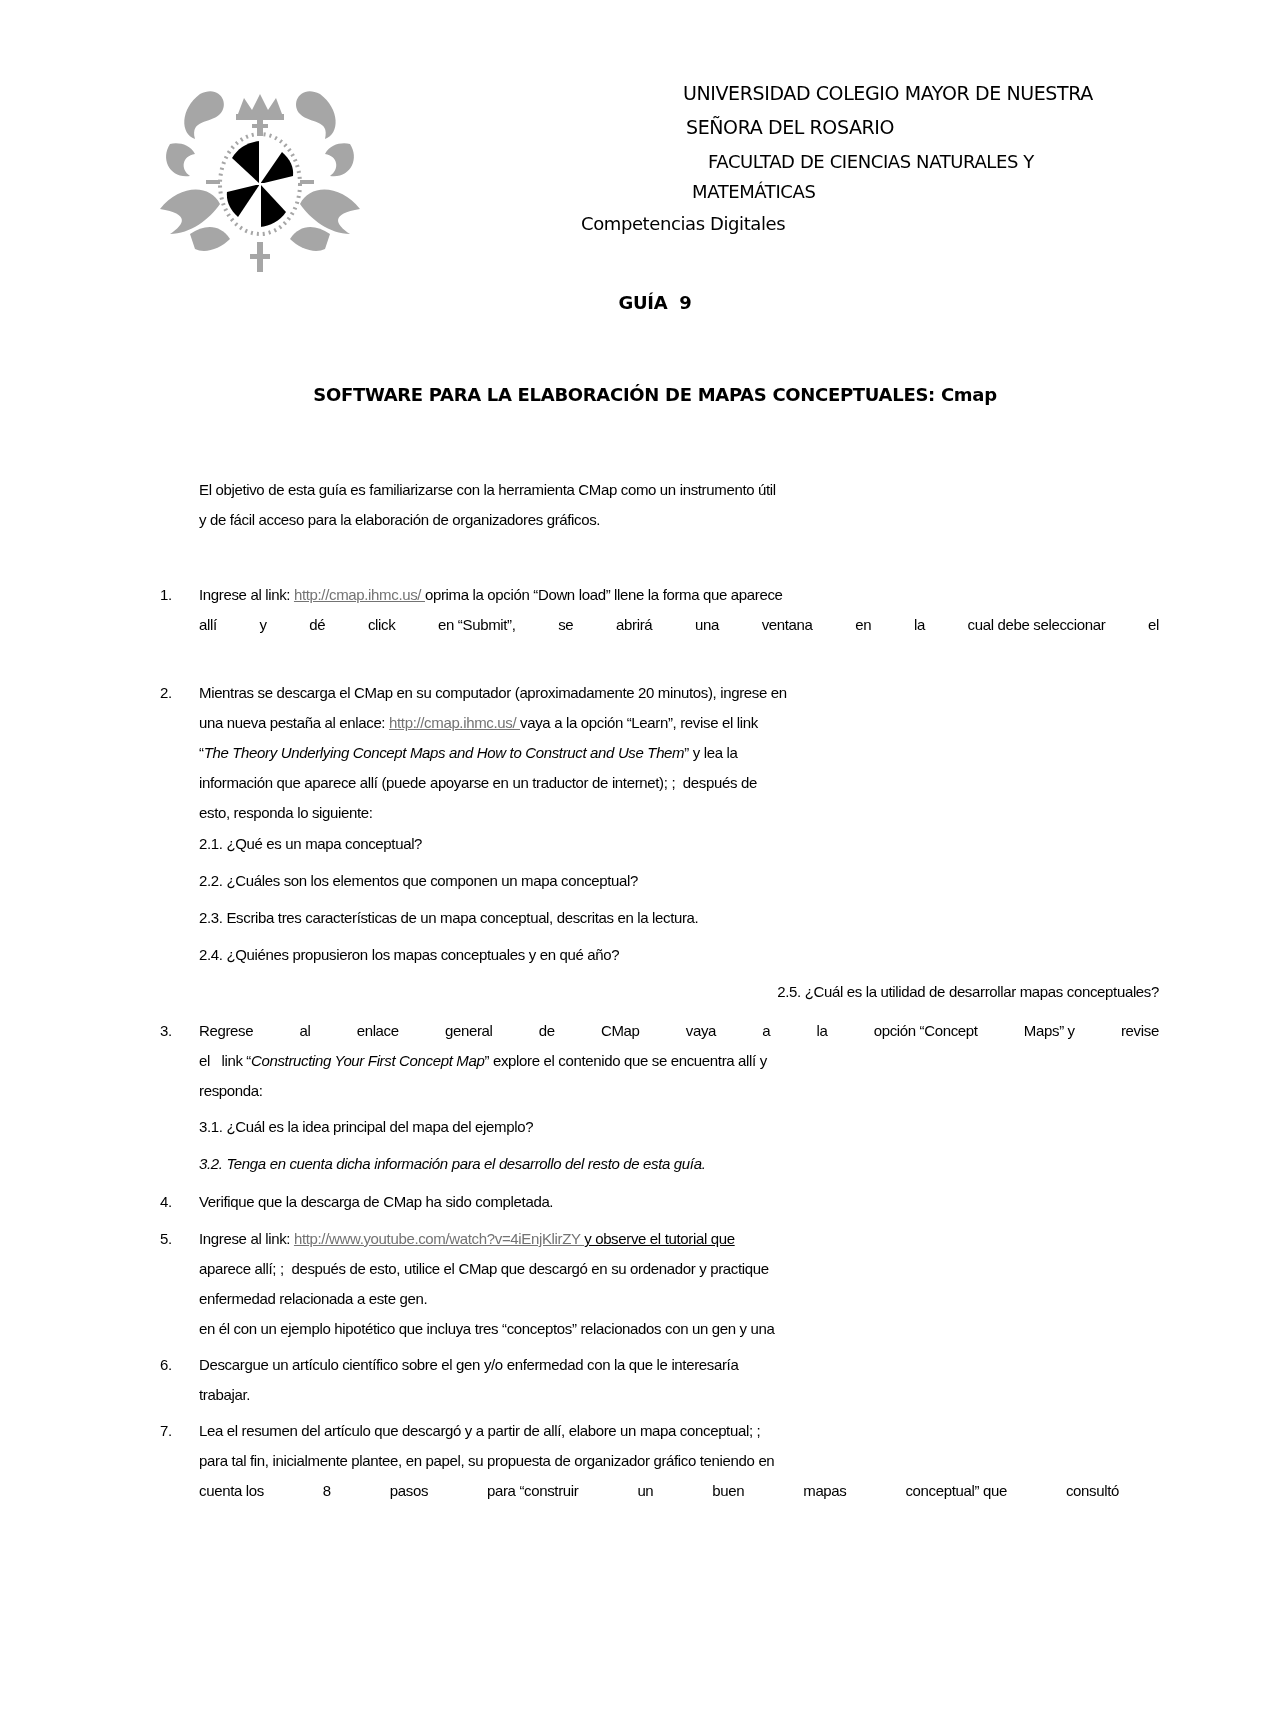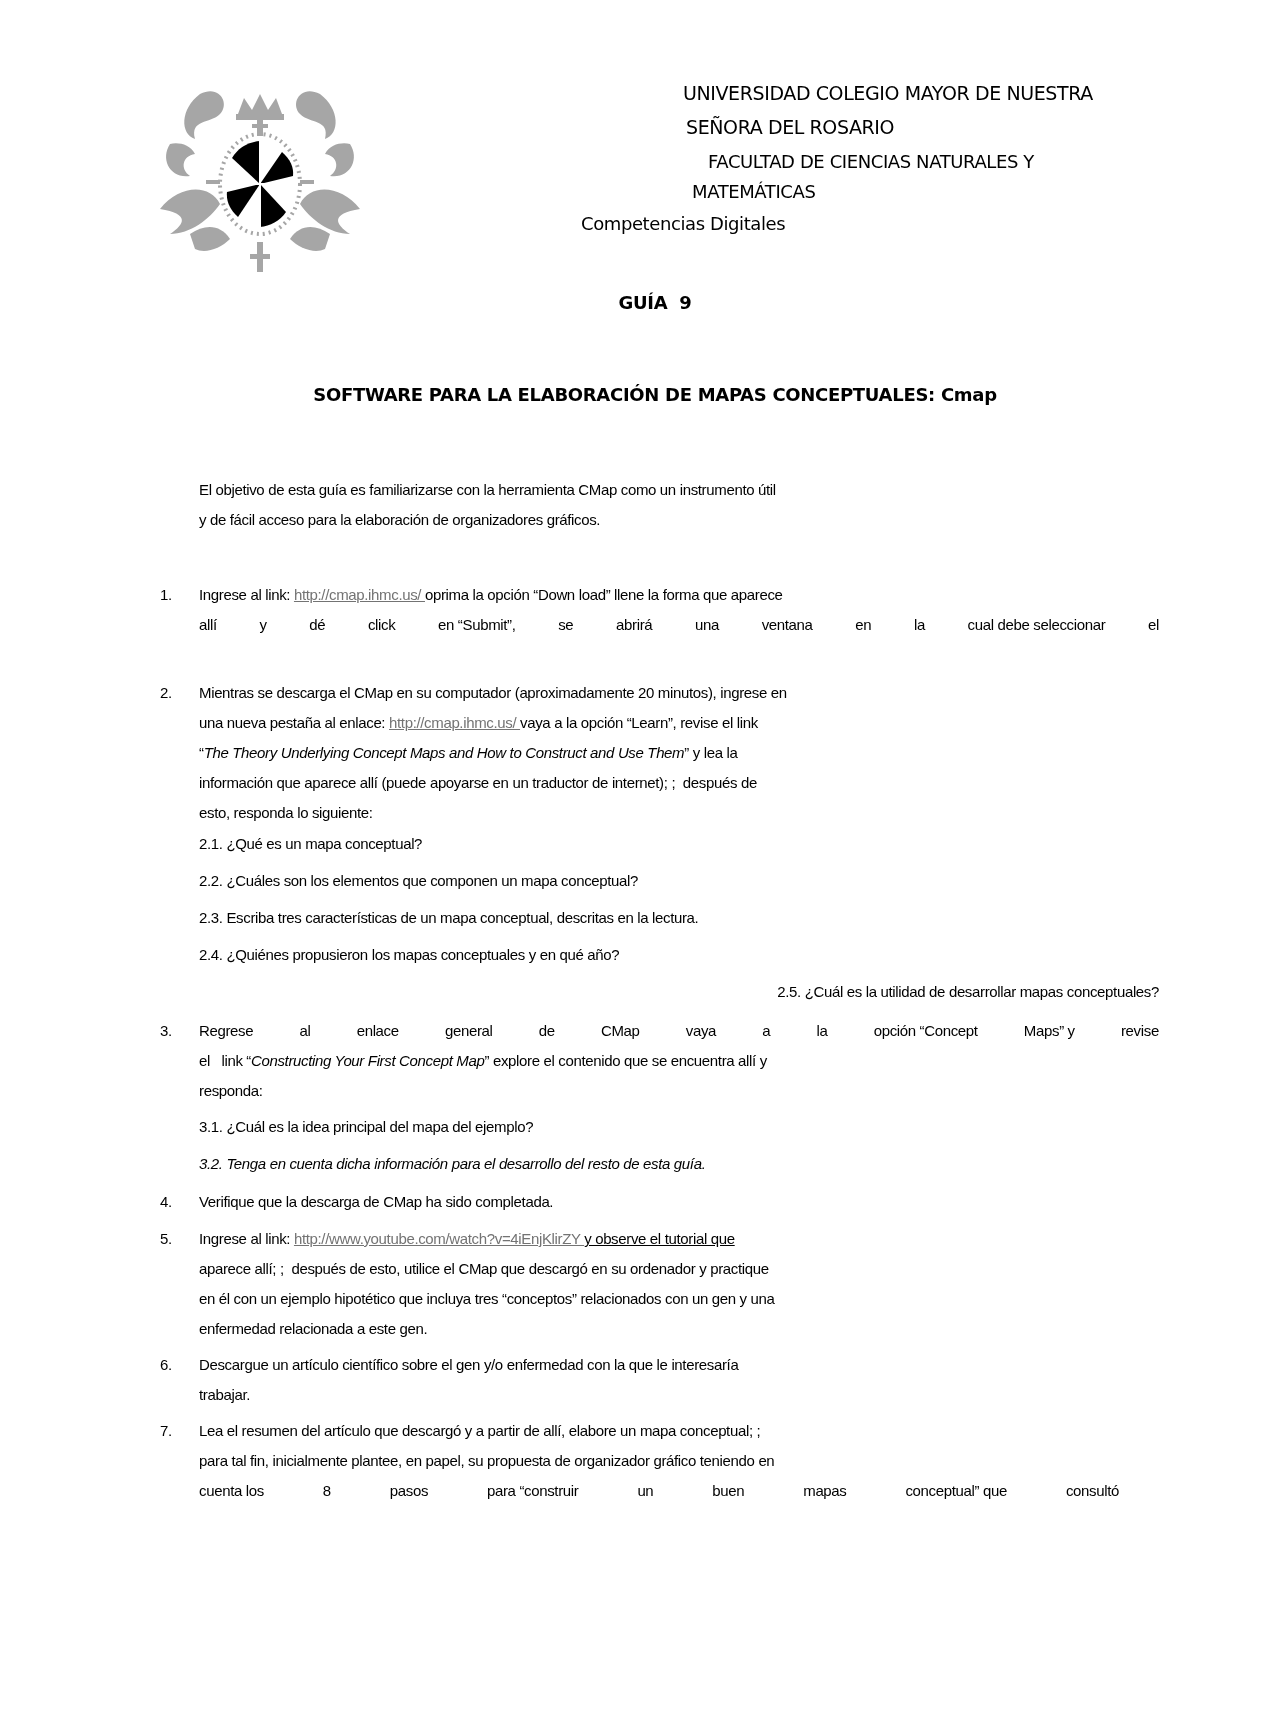--- a/index.html
+++ b/index.html
@@ -149,22 +149,22 @@
   <div class="li body-text" style="top:1187px;">
     <span class="num">4.</span>
     <div class="txt">Verifique que la descarga de CMap ha sido completada.</div>
   </div>
 
   <div class="li body-text" style="top:1224px;">
     <span class="num">5.</span>
     <div class="txt">
       <div><span>Ingrese al link: </span><a class="link">http://www.youtube.com/watch?v=4iEnjKlirZY </a><span style="text-decoration:underline;">y observe el tutorial que</span></div>
       <div style="white-space:pre;">aparece allí; ;  después de esto, utilice el CMap que descargó en su ordenador y practique</div>
+      <div>enfermedad relacionada a este gen.</div>
       <div>en él con un ejemplo hipotético que incluya tres “conceptos” relacionados con un gen y una</div>
-      <div>enfermedad relacionada a este gen.</div>
     </div>
   </div>
 
   <div class="li body-text" style="top:1350px;">
     <span class="num">6.</span>
     <div class="txt">
       <div>Descargue un artículo científico sobre el gen y/o enfermedad con la que le interesaría</div>
       <div>trabajar.</div>
     </div>
   </div>

